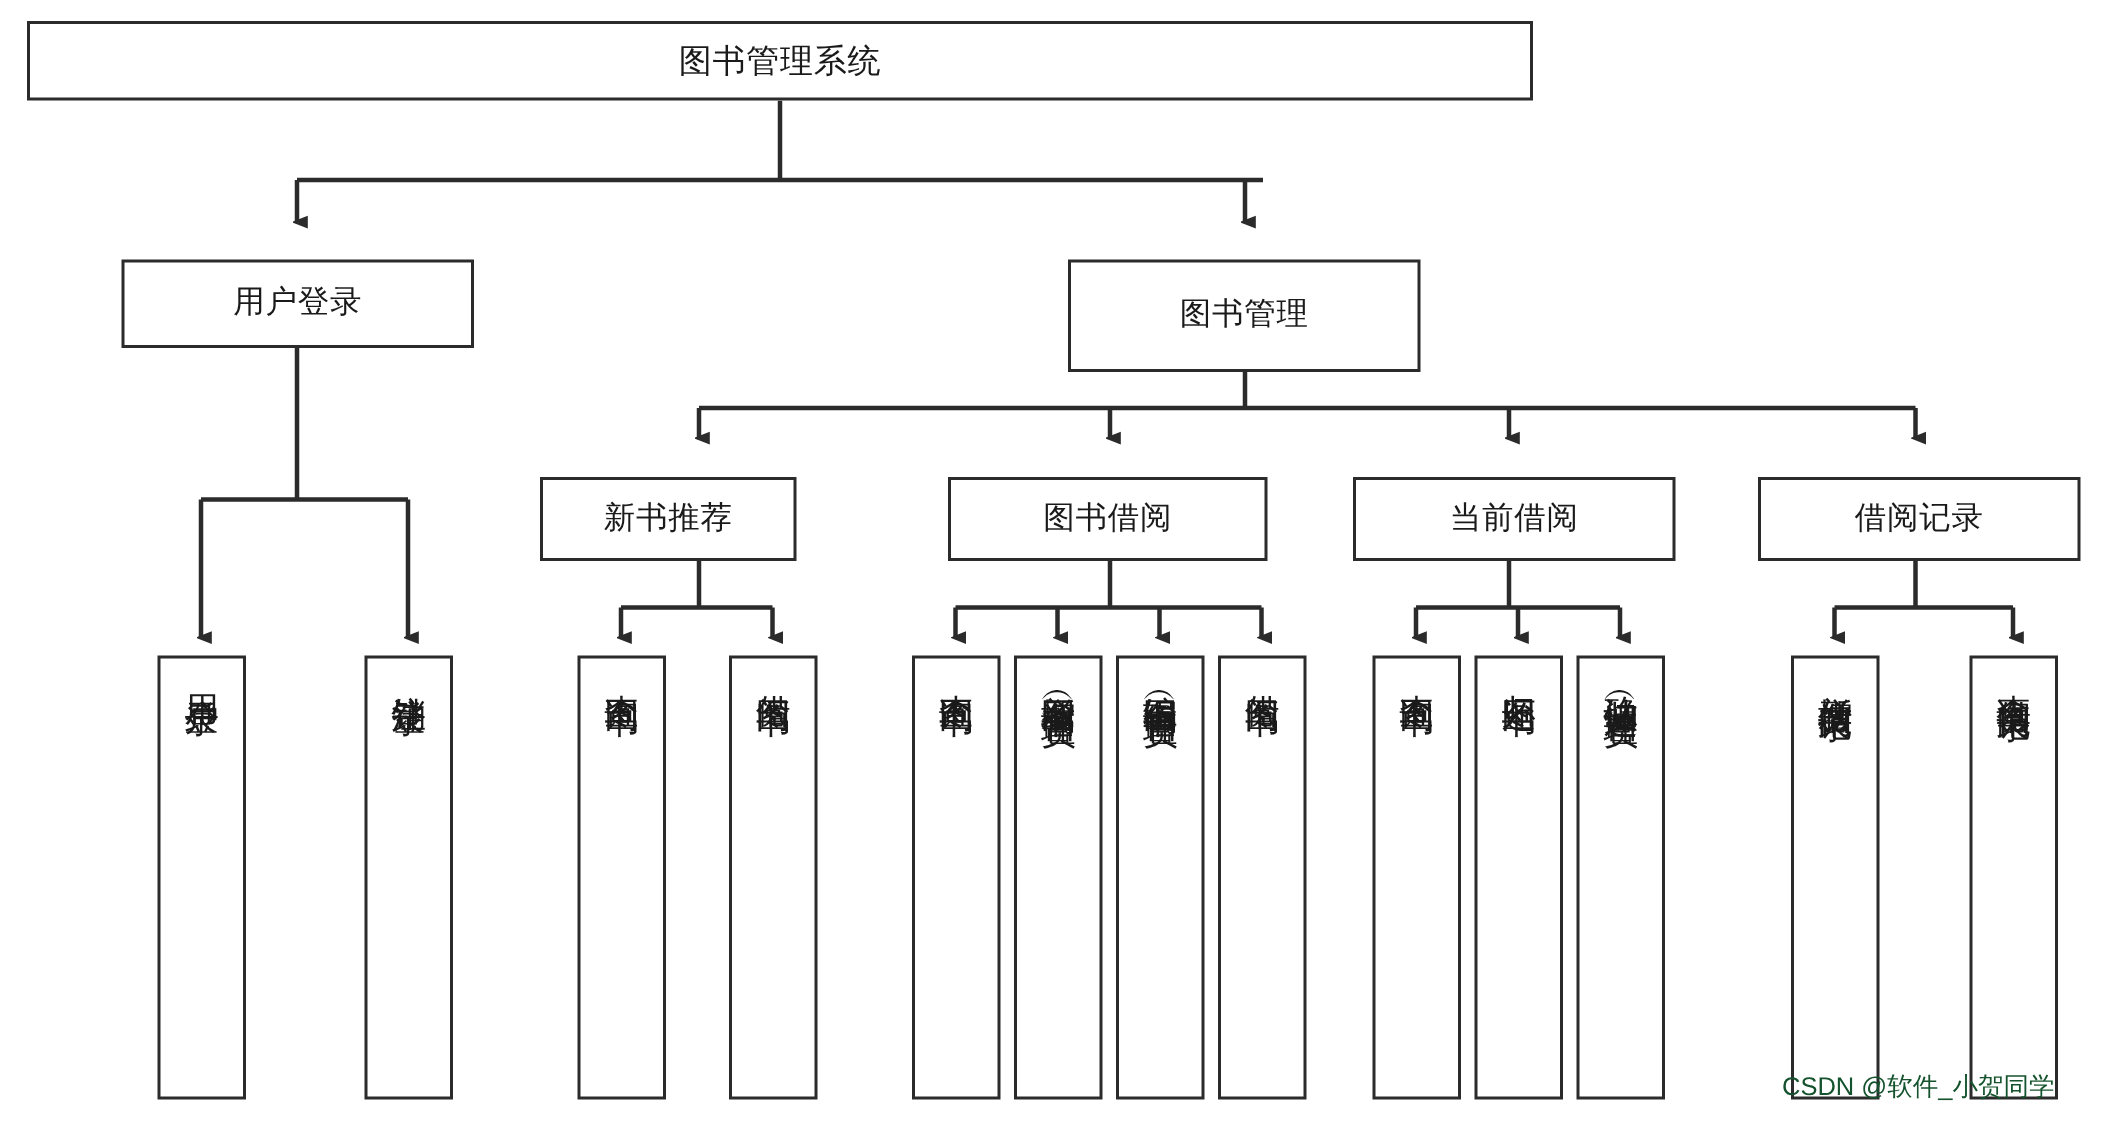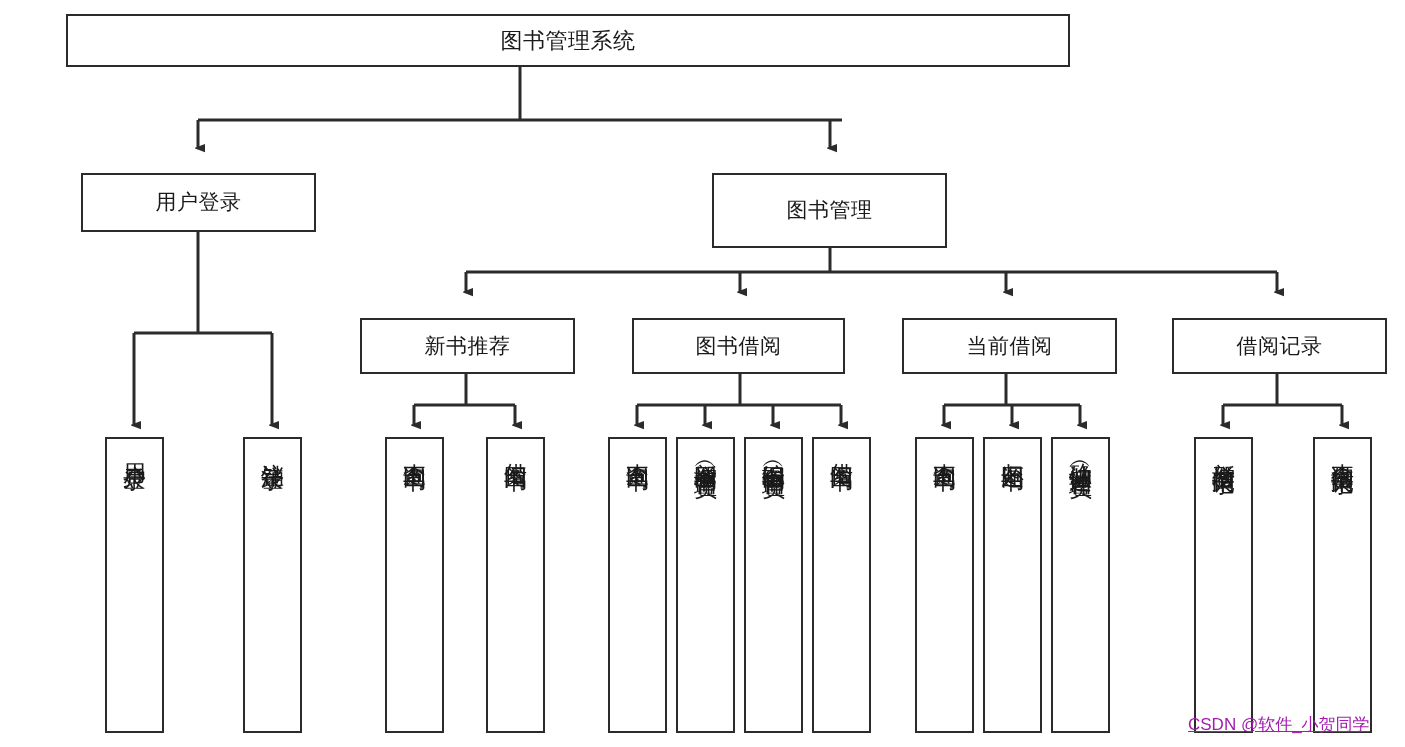--- a/index.html
+++ b/index.html
@@ -63,25 +63,24 @@
     font-size: 23px;
     line-height: 1;
     letter-spacing: 2px;
     white-space: nowrap;
   }
   .watermark {
     position: absolute;
     left: 1188px;
     top: 713px;
     font-size: 17px;
-    color: #a21caf;
+    color: #14532d;
     white-space: nowrap;
     z-index: 3;
     font-family: "Liberation Sans", "DejaVu Sans", sans-serif;
-    text-decoration: underline;
   }
 </style>
 </head>
 <body>
 
 <div id="diagram-root">
 
   <svg id="edge-layer" viewBox="0 0 1405 747" width="1405" height="747">
     <defs>
       <marker id="arrowhead" markerWidth="10" markerHeight="10" refX="4.6" refY="7.2" orient="auto" markerUnits="userSpaceOnUse">
@@ -125,32 +124,32 @@
       <path d="M1012,405 L1012,425" marker-end="url(#arrowhead)"></path>
       <path d="M1080,405 L1080,425" marker-end="url(#arrowhead)"></path>
 
       <path d="M1277,374 L1277,405"></path>
       <path d="M1223,405 L1342,405"></path>
       <path d="M1223,405 L1223,425" marker-end="url(#arrowhead)"></path>
       <path d="M1342,405 L1342,425" marker-end="url(#arrowhead)"></path>
     </g>
   </svg>
 
-  <div class="node horiz root" style="left:18px; top:14px; width:1004px; height:53px;margin-left:48px;">
+  <div class="node horiz root" style="left:18px; top:14px; width:1004px; height:53px;">
     <span class="node-label">图书管理系统</span>
   </div>
 
   <div class="node horiz" style="left:81px; top:173px; width:235px; height:59px;">
     <span class="node-label">用户登录</span>
   </div>
   <div class="node horiz" style="left:712px; top:173px; width:235px; height:75px;">
     <span class="node-label">图书管理</span>
   </div>
 
-  <div class="node horiz" style="left:360px; top:318px; width:215px; height:56px;">
+  <div class="node horiz" style="left:360px; top:318px; width:171px; height:56px;">
     <span class="node-label">新书推荐</span>
   </div>
   <div class="node horiz" style="left:632px; top:318px; width:213px; height:56px;">
     <span class="node-label">图书借阅</span>
   </div>
   <div class="node horiz" style="left:1172px; top:318px; width:215px; height:56px;">
     <span class="node-label">借阅记录</span>
   </div>
   <div class="node horiz" style="left:902px; top:318px; width:215px; height:56px;">
     <span class="node-label">当前借阅</span>

